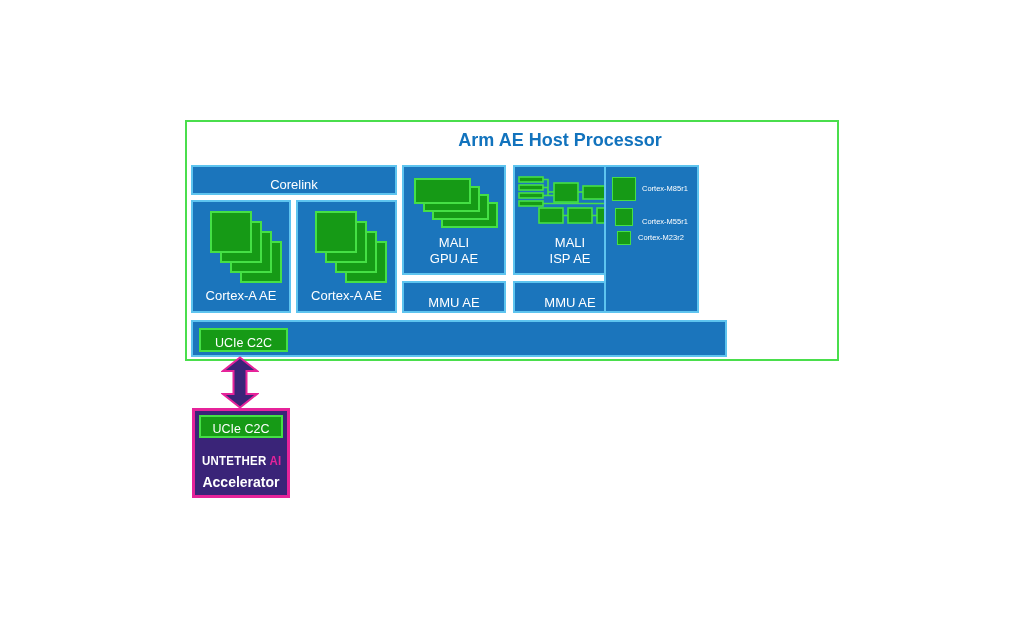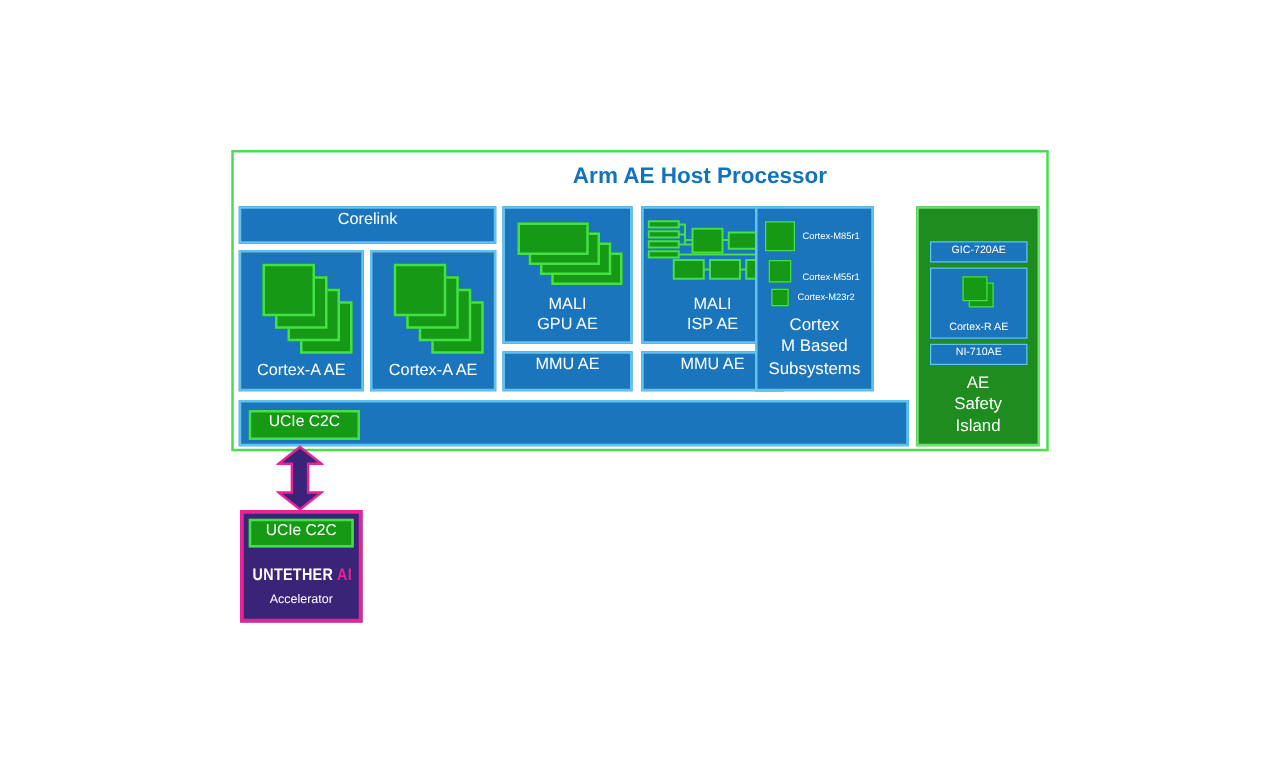--- a/index.html
+++ b/index.html
@@ -3,21 +3,21 @@
 <meta charset="utf-8">
 <style>
   html,body{margin:0;padding:0;background:#ffffff;}
   .canvas{position:relative;width:1024px;height:623px;background:#ffffff;
           font-family:"Liberation Sans",sans-serif;overflow:hidden;}
   .abs{position:absolute;box-sizing:border-box;}
   .frame{border:2px solid var(--frame-green);background:#ffffff;}
   .title{color:var(--title-blue);font-size:18px;font-weight:bold;text-align:center;}
   .blk{background:var(--block-blue);border:2px solid var(--block-border-blue);}
   .lbl{color:#ffffff;text-align:center;white-space:pre-line;line-height:1.22;}
-  .flexc{display:flex;align-items:flex-start;justify-content:center;}
+  .flexc{display:flex;align-items:flex-end;justify-content:center;}
   .sq{position:absolute;background:var(--core-green);border:2px solid var(--core-green-border);box-sizing:border-box;}
   .sq-s{display:inline-block;background:var(--core-green);border:1.5px solid var(--core-green-border);box-sizing:border-box;}
   .gbtn{background:var(--core-green);border:2px solid var(--core-green-border);color:#ffffff;font-size:12.5px;}
   .island{background:var(--island-green);border:2px solid var(--island-green-border);}
   .ibox{background:var(--block-blue);border:1.5px solid var(--block-border-blue);}
   .accel{background:var(--accel-purple);border:3px solid var(--accel-magenta);}
   .isp-rect{fill:var(--core-green);stroke:var(--core-green-border);stroke-width:1.6;}
   .isp-line{fill:none;stroke:var(--core-green-border);stroke-width:1.6;}
   .arrow-shape{fill:var(--accel-purple);stroke:var(--accel-magenta);stroke-width:2;}
   .brand{font-weight:bold;font-size:13.5px;letter-spacing:0.3px;display:inline-block;
@@ -112,43 +112,22 @@
         <span class="sq-s" style="width:18px;height:18px;"></span>
       </span>
       <span class="lbl" style="font-size:7.5px;margin-left:4px;">Cortex-M55r1</span>
     </div>
     <div class="abs" style="left:4px;top:64px;display:flex;align-items:center;">
       <span style="width:28px;display:flex;justify-content:center;">
         <span class="sq-s" style="width:14px;height:14px;"></span>
       </span>
       <span class="lbl" style="font-size:7.5px;margin-left:0;">Cortex-M23r2</span>
     </div>
-    <div class="abs lbl" style="left:0;bottom:8px;width:100%;font-size:13.5px;line-height:1.28;">Cortex
-M Based
-Subsystems</div>
   </div>
 
-  <div class="abs island" style="left:733px;top:165px;width:99px;height:192px;">
-    <div class="abs ibox flexc" style="left:9px;top:26px;width:78px;height:17px;">
-      <span class="lbl" style="font-size:8.5px;">GIC-720AE</span>
-    </div>
-    <div class="abs ibox" style="left:9px;top:47px;width:78px;height:57px;">
-      <div class="abs" style="left:25px;top:6px;width:25px;height:25px;">
-        <span class="sq" style="left:5px;top:5px;width:20px;height:20px;border-width:1.5px;"></span>
-        <span class="sq" style="left:0;top:0;width:20px;height:20px;border-width:1.5px;"></span>
-      </div>
-      <div class="abs lbl" style="left:0;bottom:4px;width:100%;font-size:8.5px;">Cortex-R AE</div>
-    </div>
-    <div class="abs ibox flexc" style="left:9px;top:108px;width:78px;height:17px;">
-      <span class="lbl" style="font-size:8.5px;">NI-710AE</span>
-    </div>
-    <div class="abs lbl" style="left:0;bottom:6px;width:100%;font-size:13.5px;line-height:1.28;">AE
-Safety
-Island</div>
-  </div>
 
   <div class="abs blk" style="left:191px;top:320px;width:536px;height:37px;">
     <div class="abs gbtn flexc" style="left:6px;top:6px;width:89px;height:24px;">
       <span>UCIe C2C</span>
     </div>
   </div>
 
   <svg class="abs" style="left:221px;top:356px;" width="38" height="53" viewBox="0 0 38 53">
     <path class="arrow-shape" d="M19 1.5 L36 15 L25.5 15 L25.5 38 L36 38 L19 51.5 L2 38 L12.5 38 L12.5 15 L2 15 Z"></path>
   </svg>
@@ -156,16 +135,16 @@
   <div class="abs accel" style="left:192px;top:408px;width:98px;height:90px;">
     <div class="abs gbtn flexc" style="left:4px;top:4px;width:84px;height:23px;">
       <span>UCIe C2C</span>
     </div>
     <div class="abs" style="left:0;top:40px;width:100%;text-align:center;">
       <span class="brand">
         <span style="color:#ffffff;">UNTETHER</span>
         <span style="color:var(--accel-magenta);">AI</span>
       </span>
     </div>
-    <div class="abs lbl" style="left:0;top:63px;width:100%;font-size:10px;font-weight:normal;">Accelerator</div>
+    <div class="abs lbl" style="left:0;top:63px;width:100%;font-size:14px;font-weight:bold;">Accelerator</div>
   </div>
 
 </div>
 
 </body></html>

